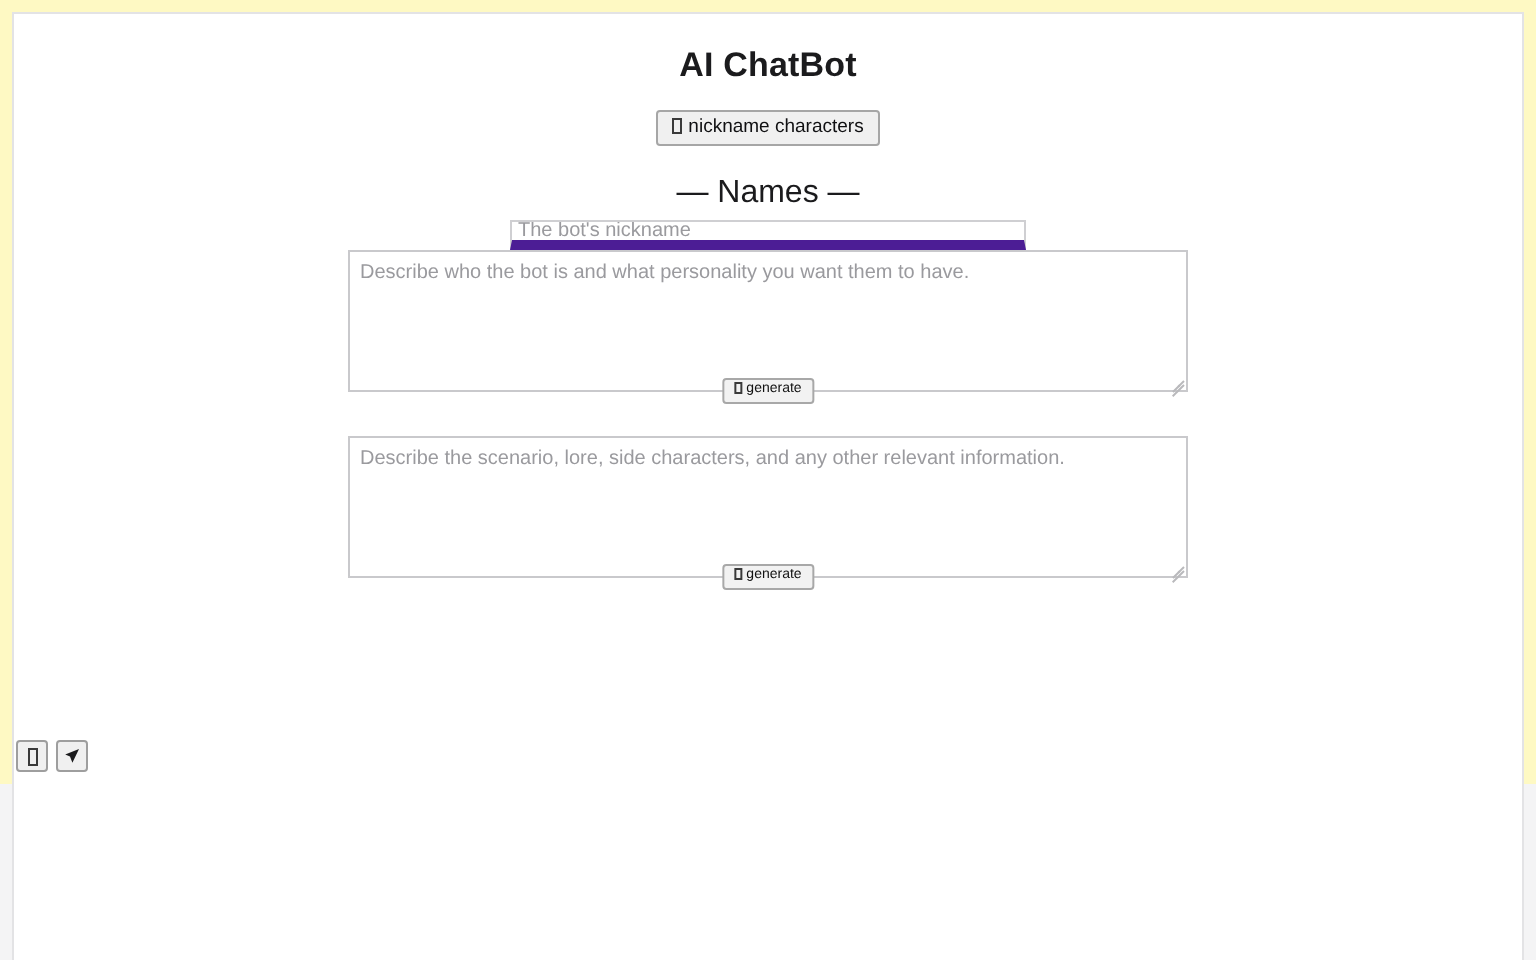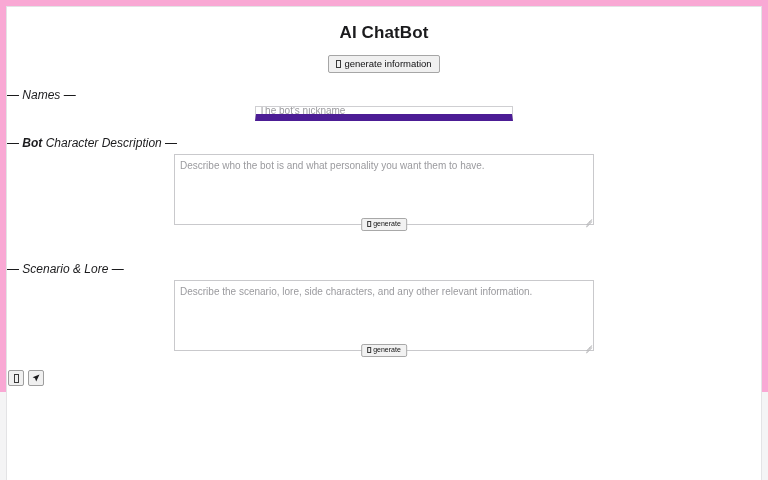--- a/index.html
+++ b/index.html
@@ -10,21 +10,21 @@
     overflow: hidden;
     background: #f4f4f5;
     font-family: "Liberation Sans", sans-serif;
     -webkit-font-smoothing: none;
   }
 
   #app {
     position: relative;
     width: 768px;
     height: 392px;
-    background: #f9a8d4;
+    background: #fef9c3;
     box-sizing: border-box;
   }
 
   
   .card {
     position: absolute;
     left: 6px;
     top: 6px;
     width: 756px;
     height: 474px;
@@ -80,26 +80,26 @@
     width: 5px;
     height: 8px;
     border: 1px solid #3a3a3a;
     vertical-align: -1px;
     margin-right: 3px;
     box-sizing: border-box;
   }
 
   
   .section-label {
-    font-size: 12px;
+    text-align: center;
+    font-size: 16px;
     color: #1b1b1d;
     margin-top: 15px;
     margin-bottom: 4px;
     white-space: nowrap;
-    font-style: italic;
   }
   .section-label b { font-weight: bold; }
 
   
   .names {
     display: flex;
     flex-direction: column;
     align-items: center;
   }
 
@@ -109,21 +109,21 @@
     font-size: 10px;
     font-family: "Liberation Sans", sans-serif;
     color: #111;
     padding: 0 3px;
     border: 1px solid #cfcfd2;
     box-sizing: border-box;
     background: #fff;
     outline: none;
     display: block;
   }
-  .name-input:first-child { border-bottom: 7px solid #4c1d95; }
+  .name-input:first-child { border-bottom: 5px solid #4c1d95; }
   .name-input::placeholder { color: #9a9a9e; }
 
   
   .ta-wrap {
     position: relative;
     width: 420px;
     margin: 0 auto;
   }
 
   .ta {
@@ -229,48 +229,46 @@
 
 <div id="app">
 
   <div class="card">
     <div class="inner">
 
       <h1 class="page-title">AI ChatBot</h1>
 
       <div class="topbtn-row">
         <button class="btn-gen-chars">
-          <span class="tofu"></span><span>generate information</span>
+          <span class="tofu"></span><span>nickname characters</span>
         </button>
       </div>
 
       <div class="section-label">— Names —</div>
       <div class="names">
         <input class="name-input" type="text" placeholder="The bot's nickname" style="">
       </div>
 
-      <div class="section-label"><span>— </span><b>Bot</b><span> Character Description —</span></div>
       <div class="ta-wrap">
         <textarea class="ta ta-bot" placeholder="Describe who the bot is and what personality you want them to have." style=""></textarea>
         <span class="grip">
             <i></i>
             <i></i>
             <i></i>
           </span>
         <button class="btn-gen-small">
           <span class="tofu-sm"></span><span>generate</span>
         </button>
       </div>
 
       <div class="spacer-10"></div>
 
 
       <div class="spacer-10"></div>
 
-      <div class="section-label">— Scenario &amp; Lore —</div>
       <div class="ta-wrap">
         <textarea class="ta ta-scene" placeholder="Describe the scenario, lore, side characters, and any other relevant information." style=""></textarea>
         <span class="grip">
             <i></i>
             <i></i>
             <i></i>
           </span>
         <button class="btn-gen-small">
           <span class="tofu-sm"></span><span>generate</span>
         </button>

